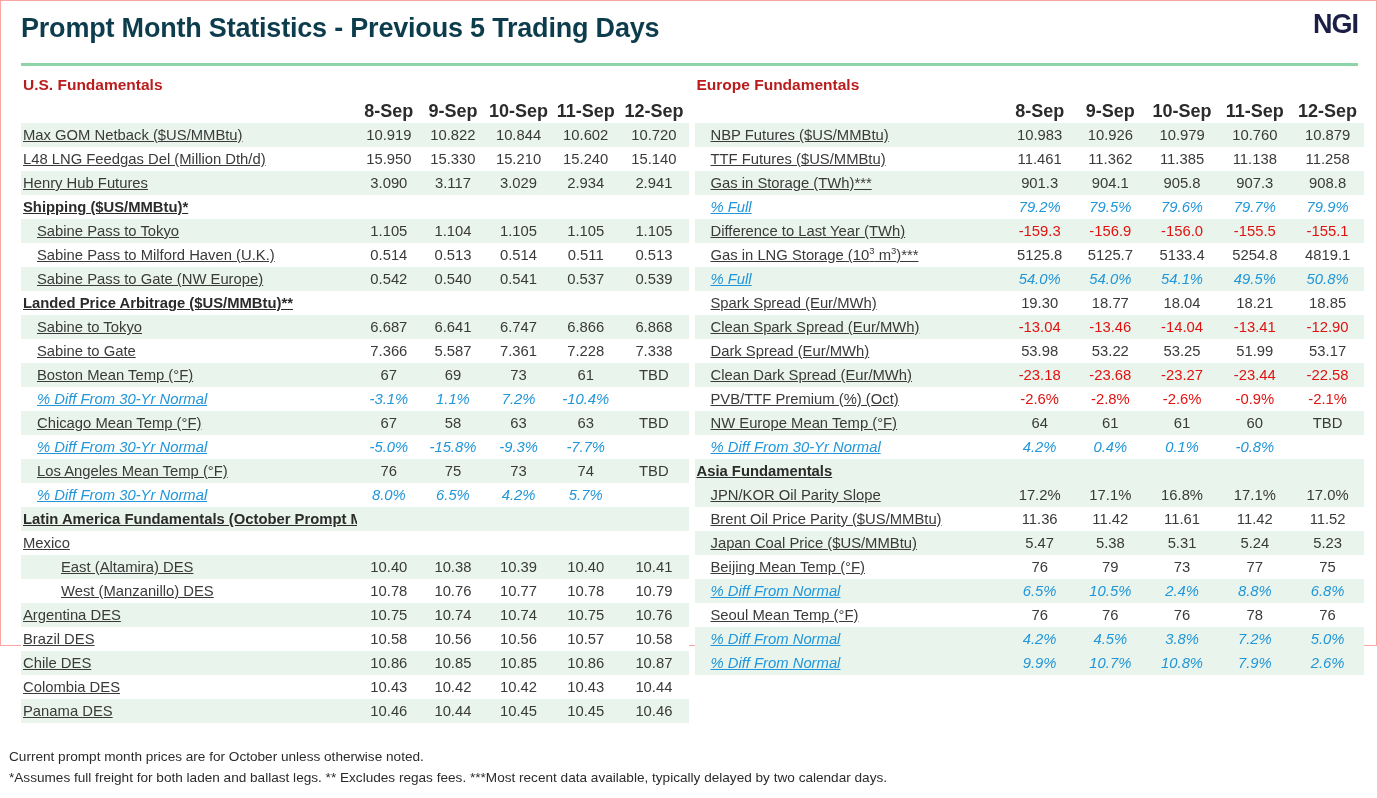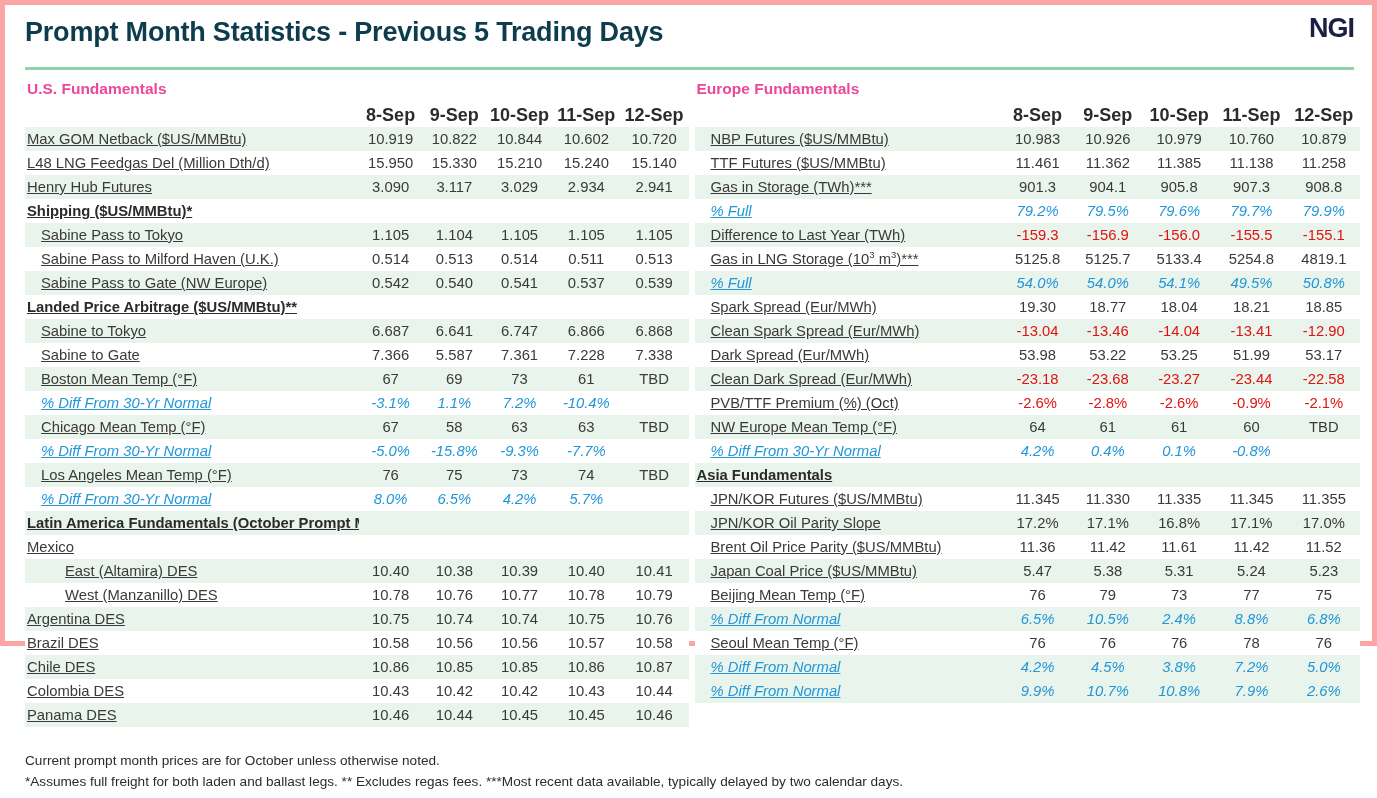--- a/index.html
+++ b/index.html
@@ -6,21 +6,21 @@
   body{
     width:1377px;height:798px;
     background:#ffffff;
     font-family:"Liberation Sans", sans-serif;
     color:#333333;
     overflow:hidden;
   }
   .page{
     position:relative;width:1377px;height:646px;
     box-sizing:border-box;
-    border:5px solid #fca5a5;
+    border:1px solid #fca5a5;
     background:#ffffff;
   }
 
   
   .header{
     position:relative;height:66px;
   }
   .title{
     position:absolute;left:20px;top:12px;
     font-size:27px;font-weight:bold;
@@ -44,21 +44,21 @@
   .panels{
     position:absolute;left:0;top:70px;right:0;
     display:flex;
   }
   .panel{width:50%;box-sizing:border-box;}
   .panel-left{padding-left:20px;padding-right:0px;}
   .panel-right{padding-left:6px;padding-right:12px;}
 
   .panel-title{
     height:28px;line-height:28px;
-    font-size:15.5px;font-weight:bold;color:#ec4899;
+    font-size:15.5px;font-weight:bold;color:#b91c1c;
     padding-left:2px;
   }
 
   table{border-collapse:collapse;width:100%;table-layout:fixed;}
   td,th{padding:0;margin:0;}
 
   .colhdr td{
     height:24px;line-height:24px;
     font-size:18px;font-weight:bold;color:#2b2b2b;
     text-align:center;
@@ -90,21 +90,21 @@
   .lbl.plainrow{padding-left:2px;}
 
   
   .val.pct{font-style:italic;color:#2196d8;}
   .val.neg{color:#e1120f;}
 
   sup{font-size:9.5px;vertical-align:super;line-height:0;}
 
   
   .footer{
-    position:absolute;left:20px;top:745px;right:18px;
+    position:absolute;left:8px;top:745px;right:18px;
   }
   .footer div{
     font-size:13.6px;color:#2b2b2b;
     line-height:21px;white-space:nowrap;
   }
 </style>
 </head>
 <body>
 
 <div class="page">
@@ -474,28 +474,20 @@
               <td class="val pct"></td>
             </tr>
             <tr class="row stripe">
               <td class="lbl section">Asia Fundamentals</td>
               <td class="val"></td>
               <td class="val"></td>
               <td class="val"></td>
               <td class="val"></td>
               <td class="val"></td>
             </tr>
-            <tr class="row plain">
-              <td class="lbl indent1">JPN/KOR Futures ($US/MMBtu)</td>
-              <td class="val">11.345</td>
-              <td class="val">11.330</td>
-              <td class="val">11.335</td>
-              <td class="val">11.345</td>
-              <td class="val">11.355</td>
-            </tr>
             <tr class="row stripe">
               <td class="lbl indent1">JPN/KOR Oil Parity Slope</td>
               <td class="val">17.2%</td>
               <td class="val">17.1%</td>
               <td class="val">16.8%</td>
               <td class="val">17.1%</td>
               <td class="val">17.0%</td>
             </tr>
             <tr class="row plain">
               <td class="lbl indent1">Brent Oil Price Parity ($US/MMBtu)</td>

